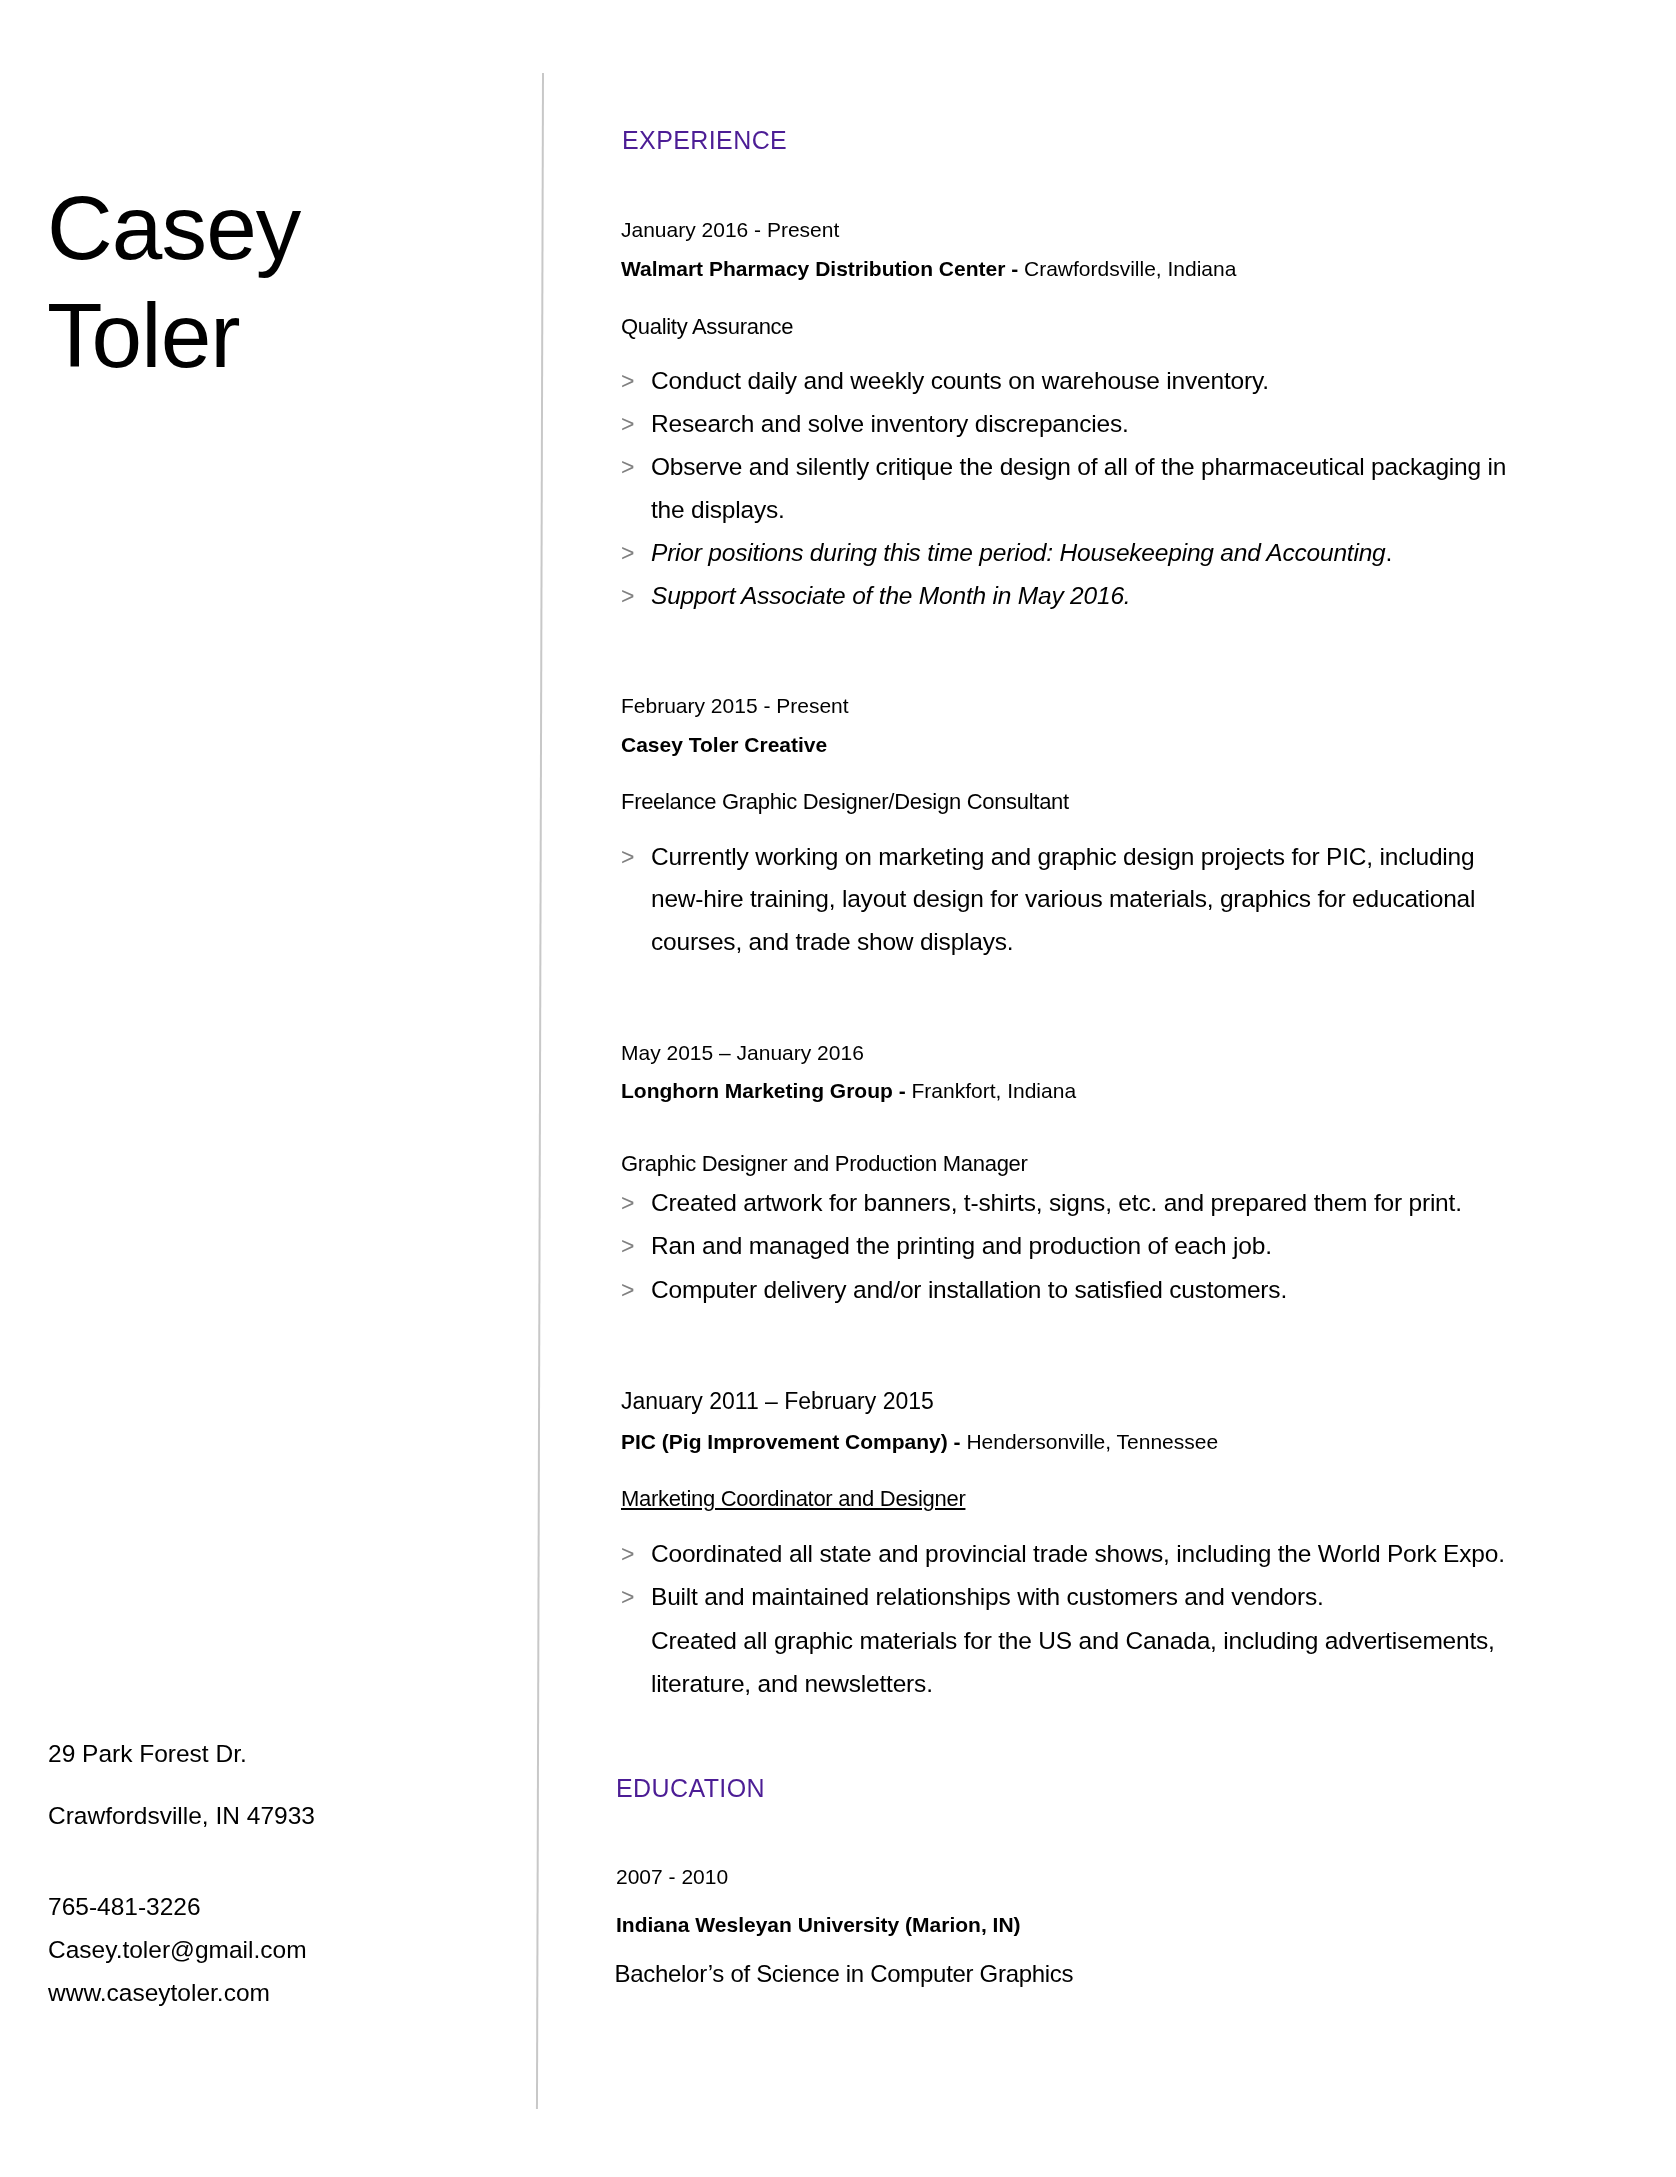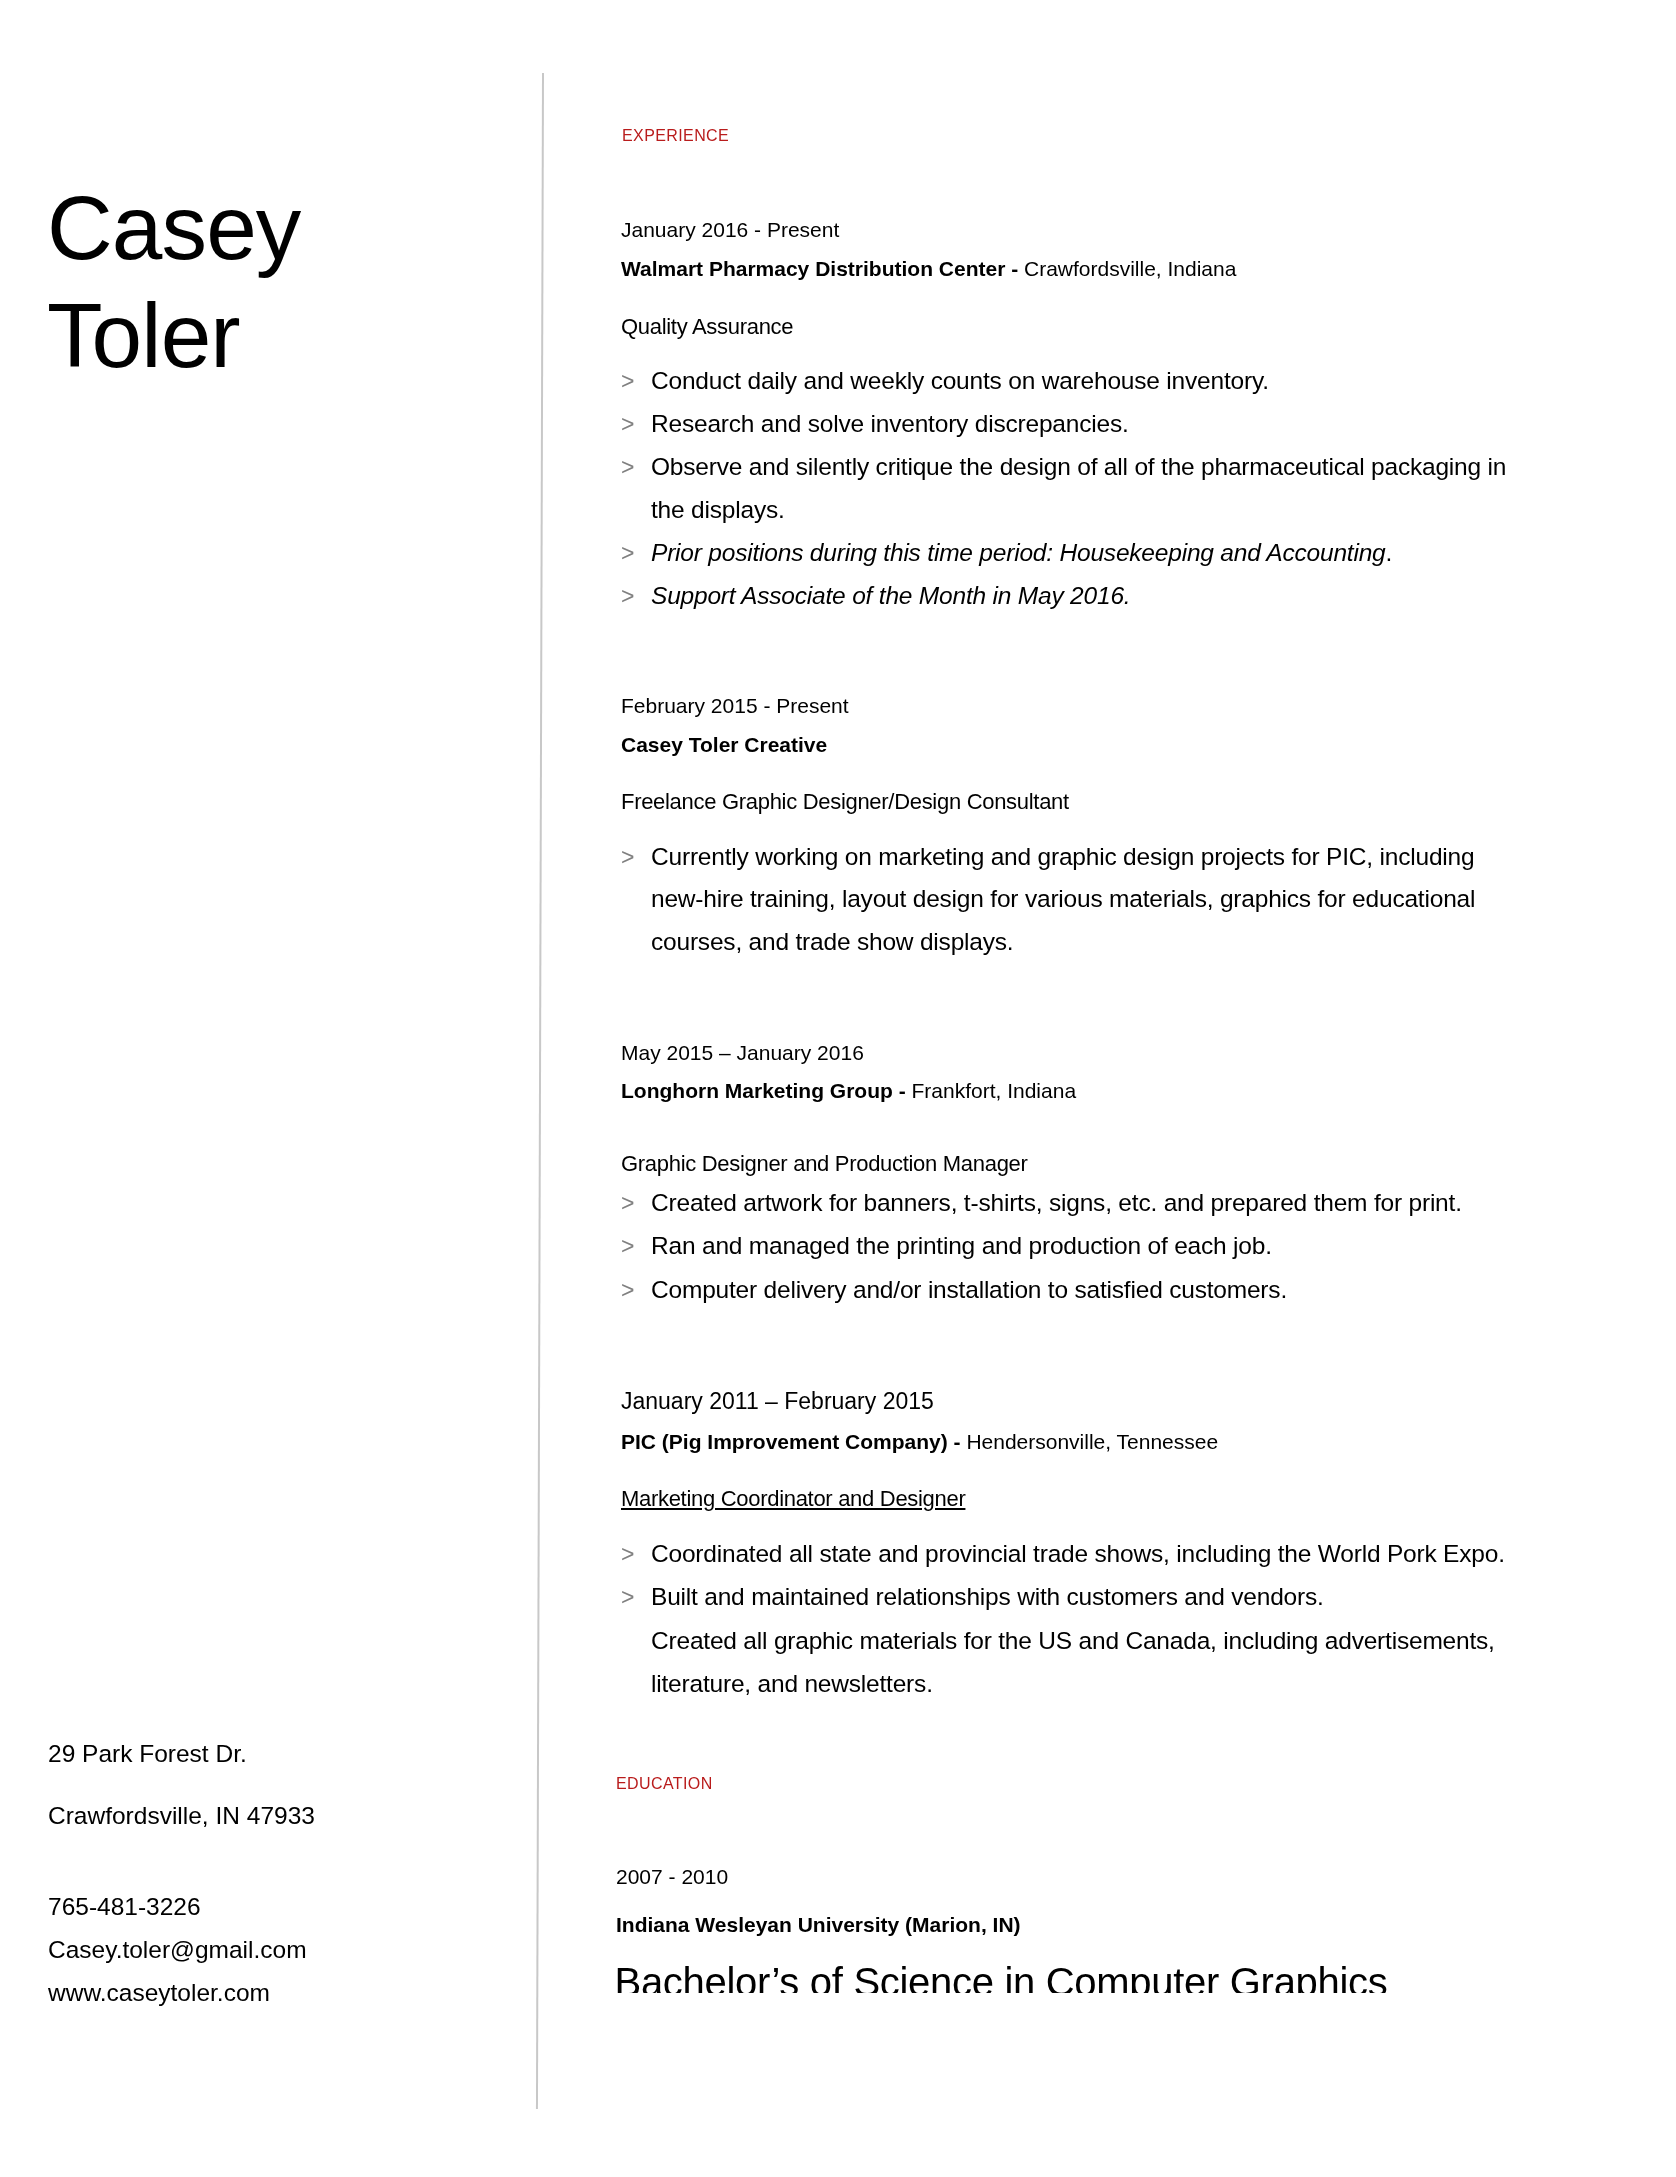--- a/index.html
+++ b/index.html
@@ -7,34 +7,34 @@
       width: 1677px; height: 2177px; position: relative; overflow: hidden;
       font-family: "Liberation Sans", "DejaVu Sans", sans-serif; color: #000;
     }
     .abs { position: absolute; white-space: nowrap; }
     .divider { position: absolute; left: 542px; top: 73px; width: 1.7px; height: 2036px; background: #c8c8c8; transform: skewX(-0.17deg); transform-origin: top; }
 
     .name { left: 47px; font-size: 91px; line-height: 1; letter-spacing: -0.9px; }
 
     .contact { left: 48px; font-size: 24.5px; line-height: 1; }
 
-    .section-label { left: 622px; font-size: 16px; color: #b91c1c; letter-spacing: 0.4px; line-height: 1; }
+    .section-label { left: 622px; font-size: 25px; color: #4c1d95; letter-spacing: 0.4px; line-height: 1; }
     .date { left: 621px; font-size: 21px; line-height: 1; }
     .company { left: 621px; font-size: 21px; line-height: 1; }
     .company b { font-weight: bold; }
     .title { left: 621px; font-size: 22px; line-height: 1; letter-spacing: -0.3px; }
 
     .bullet-row { left: 621px; font-size: 24.5px; line-height: 1; display: flex; align-items: baseline; }
     .bullet-row .gt { width: 30px; color: #808080; font-size: 23px; display: inline-block; }
     .bullet-row .txt { display: inline-block; letter-spacing: -0.2px; }
     .cont { left: 651px; font-size: 24.5px; line-height: 1; letter-spacing: -0.2px; }
     .ital { font-style: italic; }
 
     .degree-clip { position: absolute; left: 611px; top: 1955px; width: 961px; height: 38px; overflow: hidden; }
-    .degree-clip span { position: absolute; left: 3.5px; top: 7px; font-size: 40px; line-height: 1; white-space: nowrap; letter-spacing: -0.3px; }
+    .degree-clip span { position: absolute; left: 3.5px; top: 7px; font-size: 24px; line-height: 1; white-space: nowrap; letter-spacing: -0.3px; }
   </style>
 </head>
 <body>
 
 <div class="abs name" style="top:182px;">Casey</div>
 <div class="abs name" style="top:290px;">Toler</div>
 
 <div class="abs contact" style="top:1742px;">29 Park Forest Dr.</div>
 <div class="abs contact" style="top:1804px;">Crawfordsville, IN 47933</div>
 <div class="abs contact" style="top:1895px;">765-481-3226</div>

